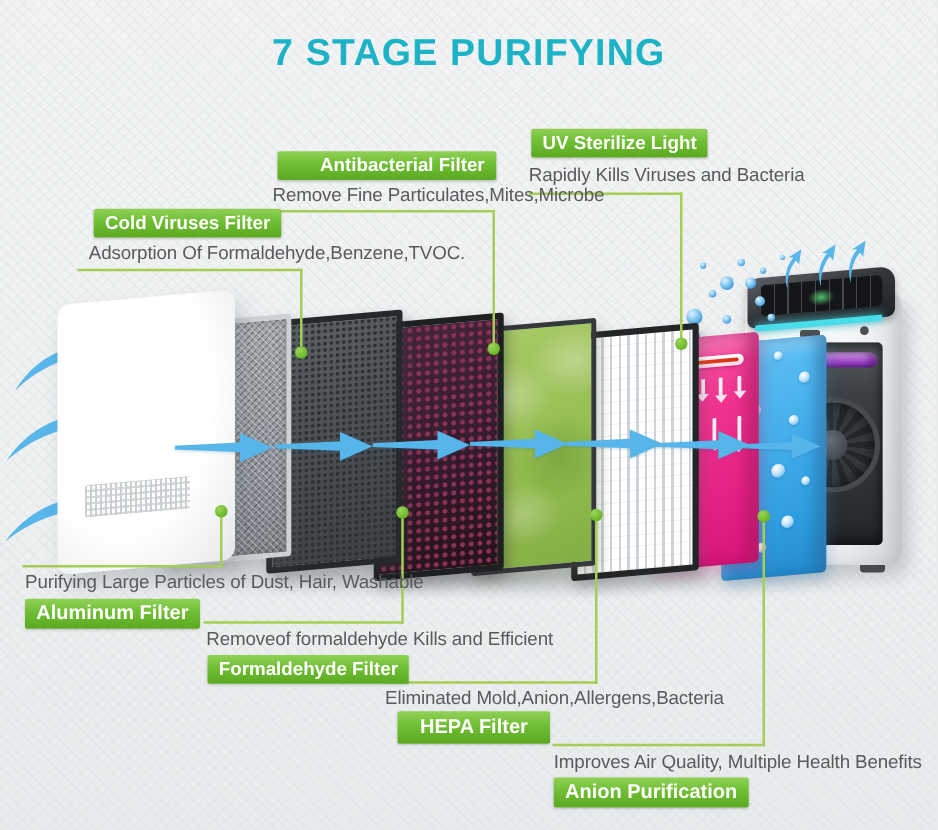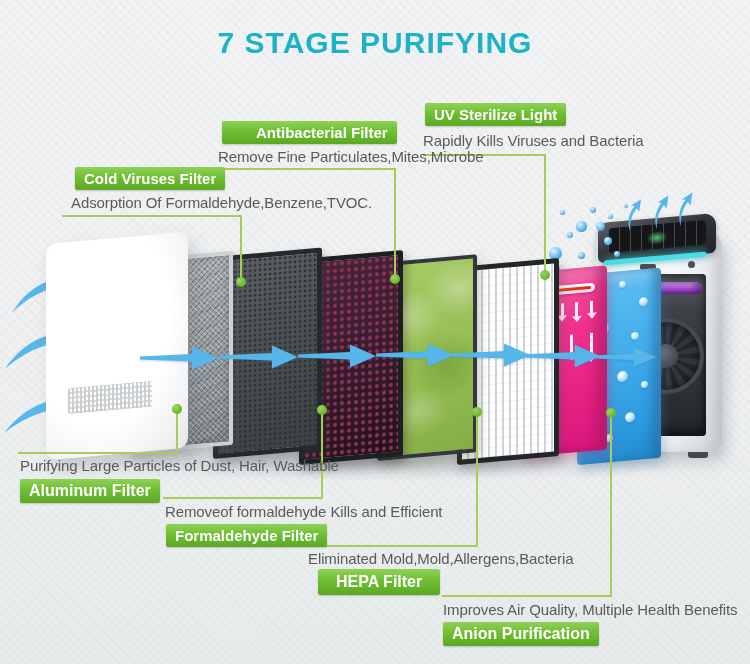--- a/index.html
+++ b/index.html
@@ -367,19 +367,19 @@
 
   <span class="badge" style="left:425px;top:103px;">UV Sterilize Light</span>
   <div class="desc" style="left:423px;top:132px;">Rapidly Kills Viruses and Bacteria</div>
 
   <div class="desc" style="left:20px;top:457px;">Purifying Large Particles of Dust, Hair, Washable</div>
   <span class="badge" style="left:20px;top:479px;font-size:16px;">Aluminum Filter</span>
 
   <div class="desc" style="left:165px;top:503px;">Removeof formaldehyde Kills and Efficient</div>
   <span class="badge" style="left:166px;top:524px;">Formaldehyde Filter</span>
 
-  <div class="desc" style="left:308px;top:550px;">Eliminated Mold,Mold,Allergens,Bacteria</div>
+  <div class="desc" style="left:308px;top:550px;">Eliminated Mold,Anion,Allergens,Bacteria</div>
   <span class="badge" style="left:318px;top:569px;font-size:16px;padding:4px 18px;">HEPA Filter</span>
 
   <div class="desc" style="left:443px;top:601px;">Improves Air Quality, Multiple Health Benefits</div>
   <span class="badge" style="left:443px;top:622px;font-size:16px;">Anion Purification</span>
 
 </div>
 
 </body></html>

